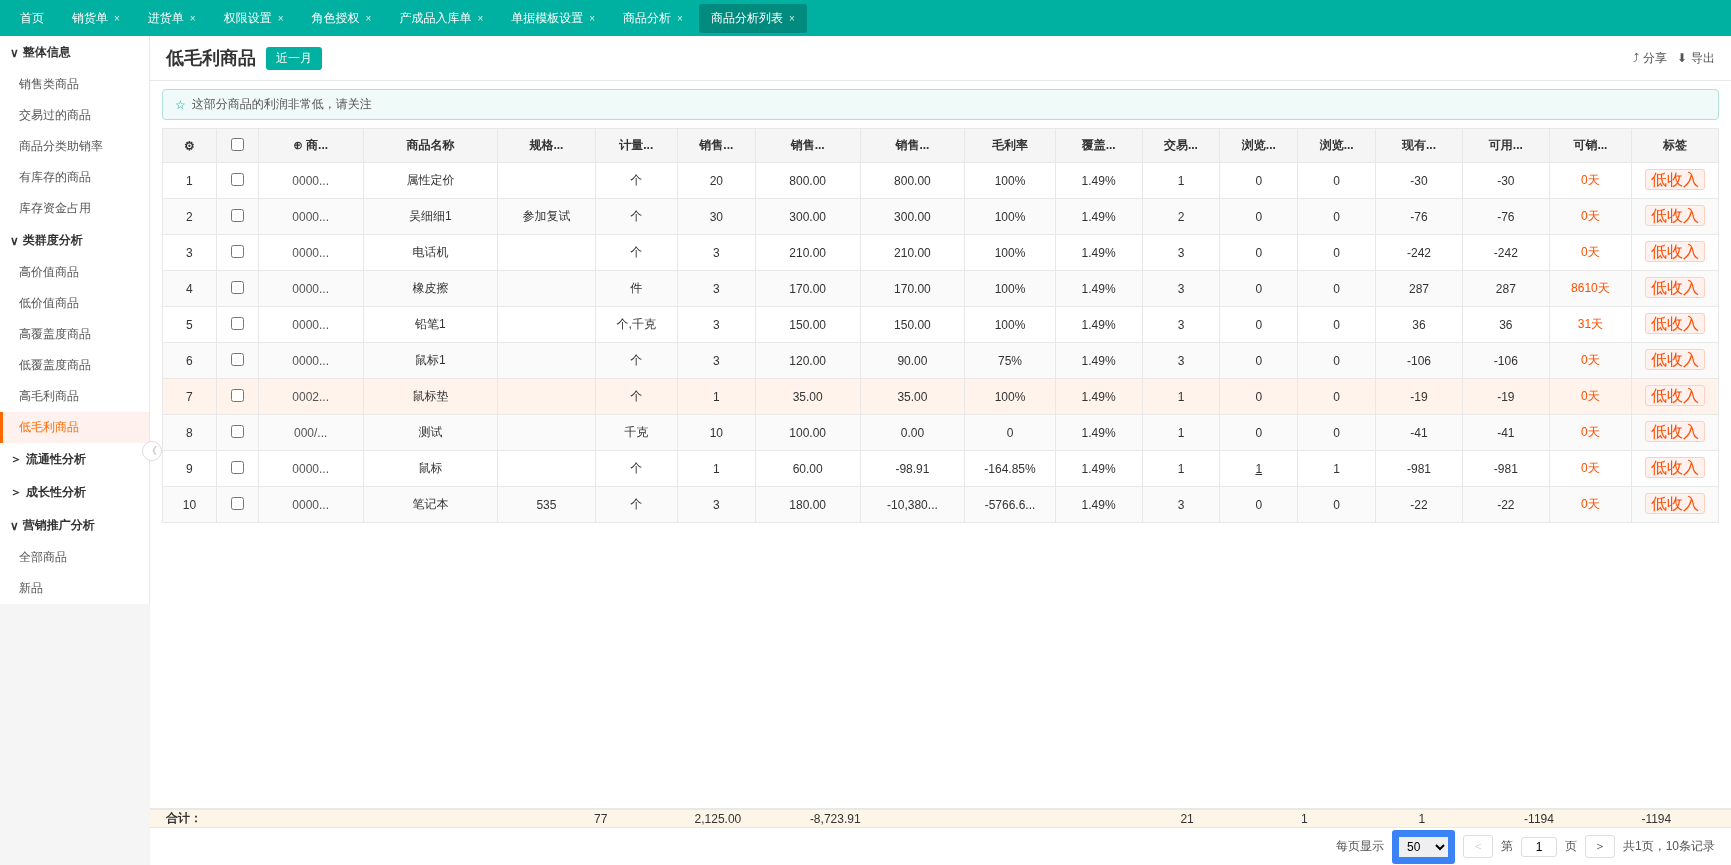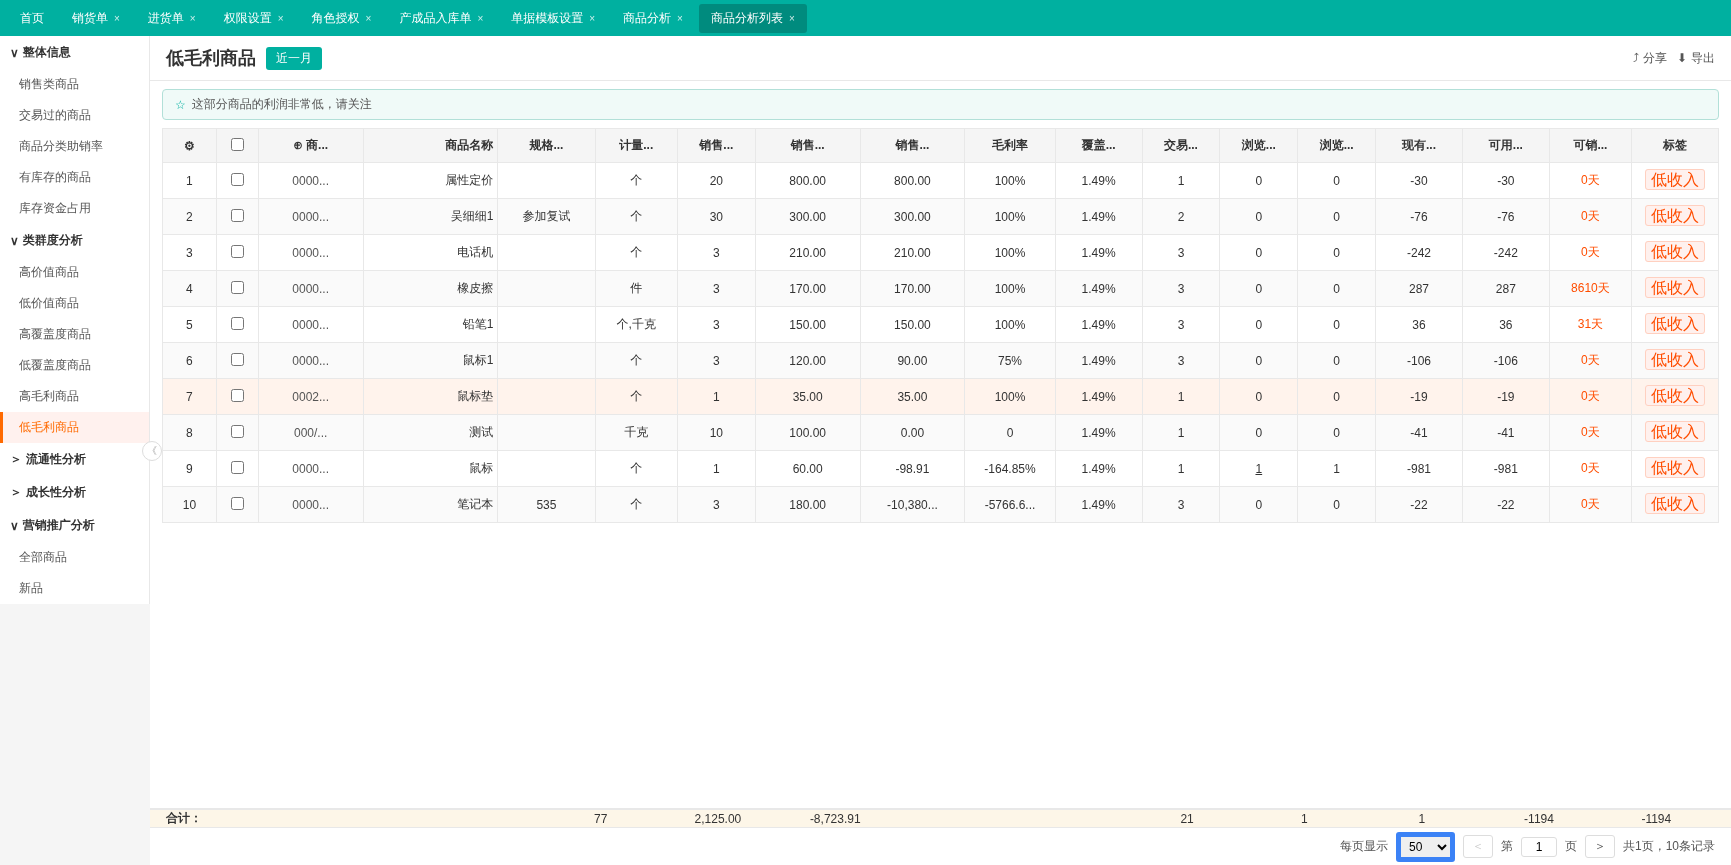--- a/index.html
+++ b/index.html
@@ -195,21 +195,21 @@
       border-top: 1px solid #e8e8e8;
       display: flex;
       align-items: center;
       justify-content: flex-end;
       padding: 0 16px;
       gap: 8px;
       font-size: 12px;
       color: #555;
     }
     .pagination select {
-      border: 5px solid #3b82f6;
+      border: 7px solid #3b82f6;
       border-radius: 3px;
       padding: 2px 4px;
     }
     .page-nav-btn {
       border: 1px solid #ddd;
       background: #fff;
       padding: 2px 8px;
       border-radius: 3px;
       cursor: pointer;
       color: #555;
@@ -240,21 +240,21 @@
       cursor: pointer;
       z-index: 5;
     }
     .sidebar-wrapper { position: relative; }
     .chevron-icon { font-size: 10px; color: #999; }
 
     
     .col-num { width: 36px; }
     .col-check { width: 28px; }
     .col-code { width: 70px; }
-    .col-name { width: 90px; text-align: right; }
+    .col-name { width: 90px; }
     .col-spec { width: 65px; }
     .col-unit { width: 55px; }
     .col-sales-qty { width: 52px; }
     .col-sales-amt { width: 70px; }
     .col-sales-profit { width: 70px; }
     .col-gross { width: 58px; }
     .col-cover { width: 58px; }
     .col-trans { width: 52px; }
     .col-browse1 { width: 52px; }
     .col-browse2 { width: 52px; }

